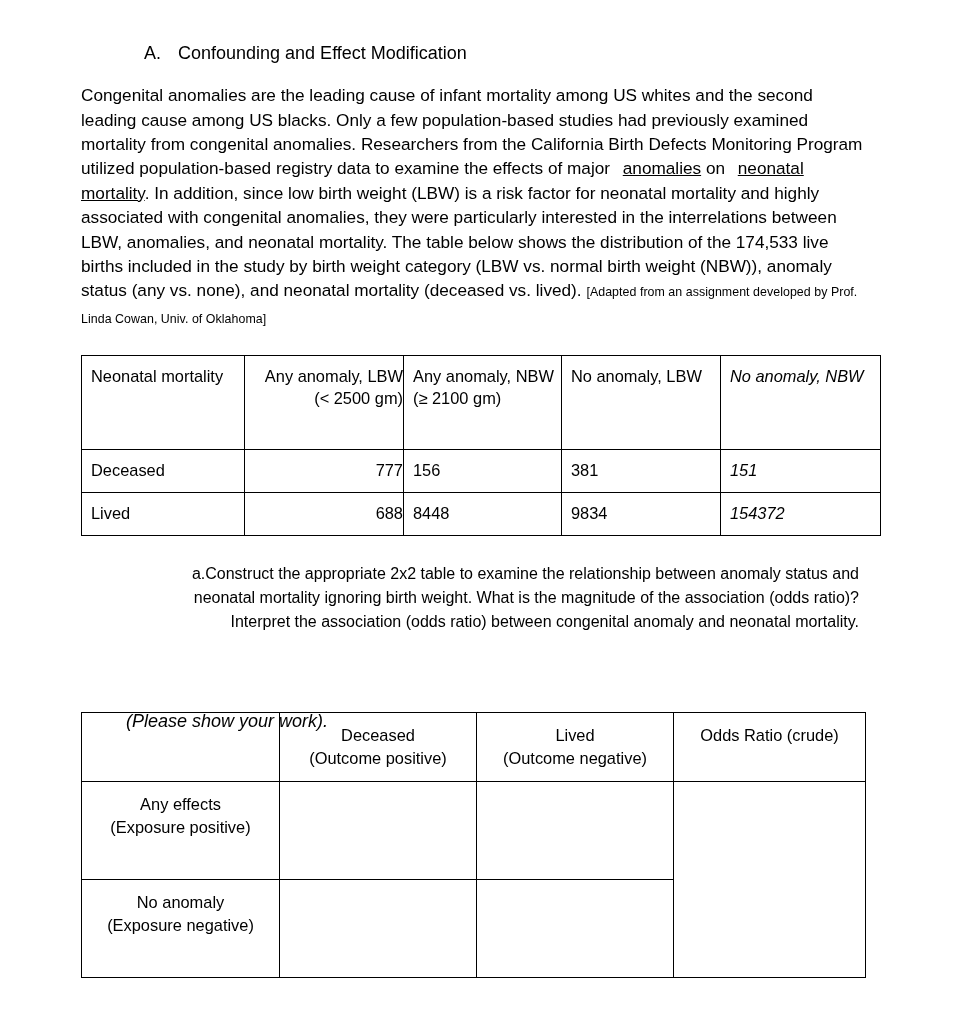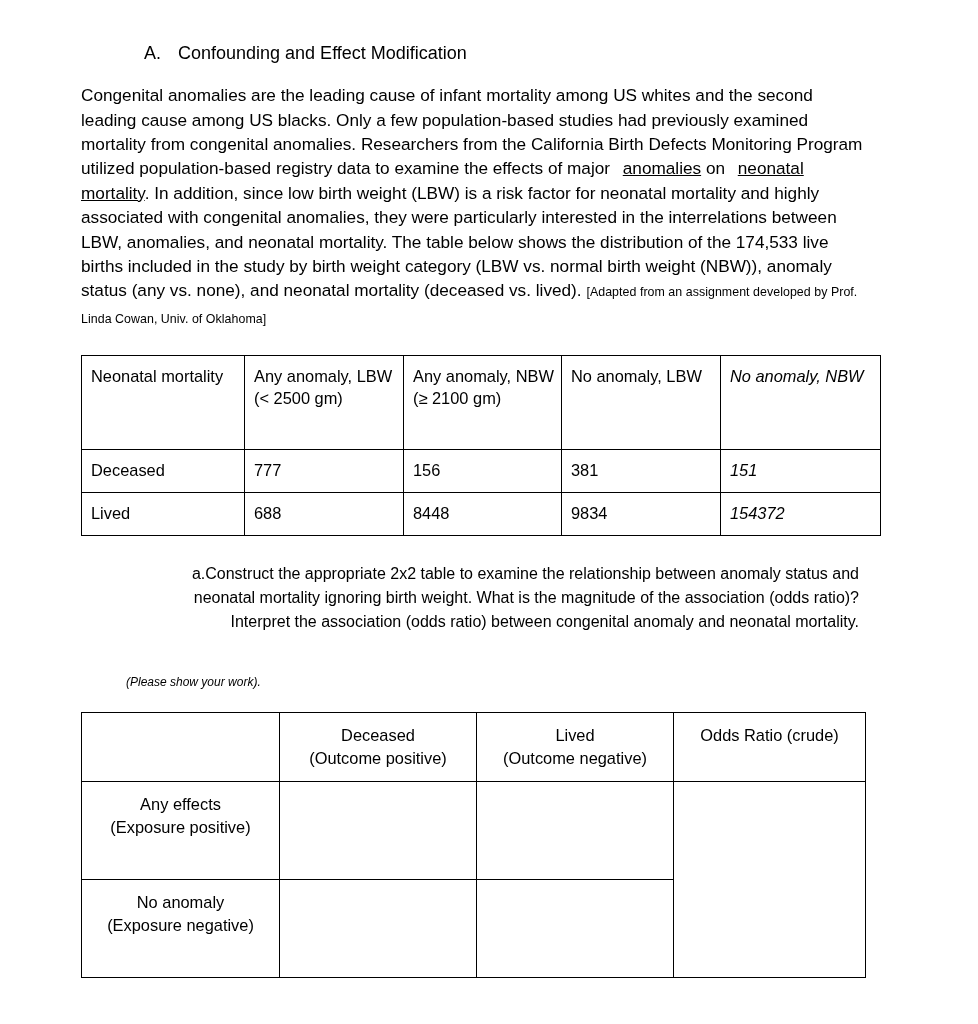--- a/index.html
+++ b/index.html
@@ -63,21 +63,21 @@
     table-layout: fixed;
   }
   .table1 td {
     border: 1.4px solid #000;
     font-size: 16.4px;
     line-height: 22px;
     padding: 9px 0 9px 9px;
     vertical-align: top;
   }
   .table1 .c0 { width: 153px; }
-  .table1 .c1 { width: 149px; }
+  .table1 .c1 { width: 149px; text-align: right; }
   .table1 .c2 { width: 148px; }
   .table1 .c3 { width: 149px; }
   .table1 .c4 { width: 150px; font-style: italic; }
   .table1 tr.hdr td { height: 75px; }
   .table1 tr.dat td { height: 24px; }
 
   
   .qa {
     position: absolute;
     left: 141px;
@@ -92,22 +92,22 @@
     width: 24px;
   }
   .qa-body {
     display: block;
     text-indent: -26px;
     padding-left: 26px;
   }
   .show-work {
     position: absolute;
     left: 126px;
-    top: 675px;
-    font-size: 12px;
+    top: 711px;
+    font-size: 18px;
     font-style: italic;
     white-space: nowrap;
   }
 
   
   .table2 {
     position: absolute;
     left: 81px;
     top: 712px;
     width: 748px;

